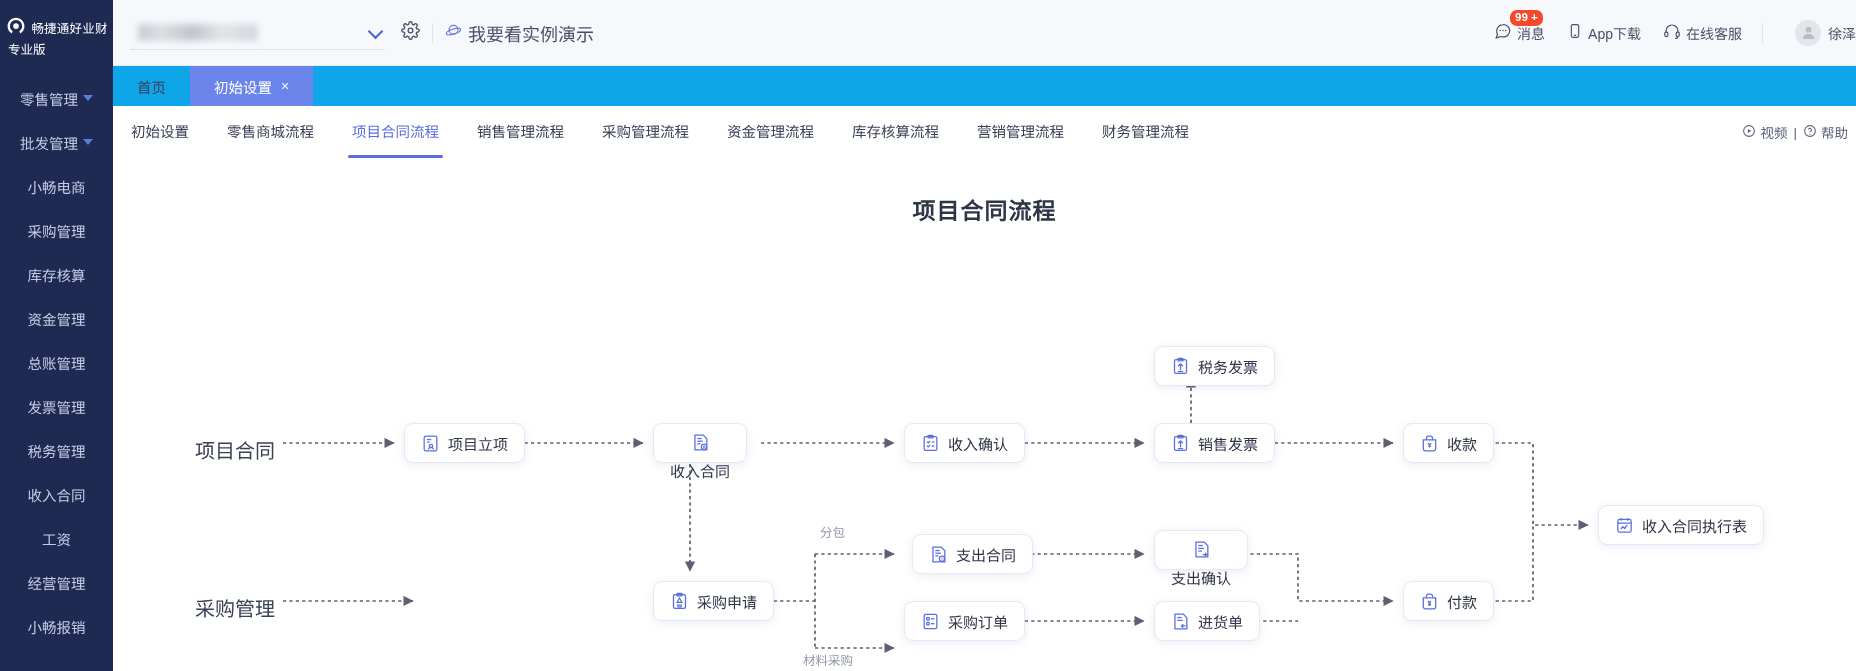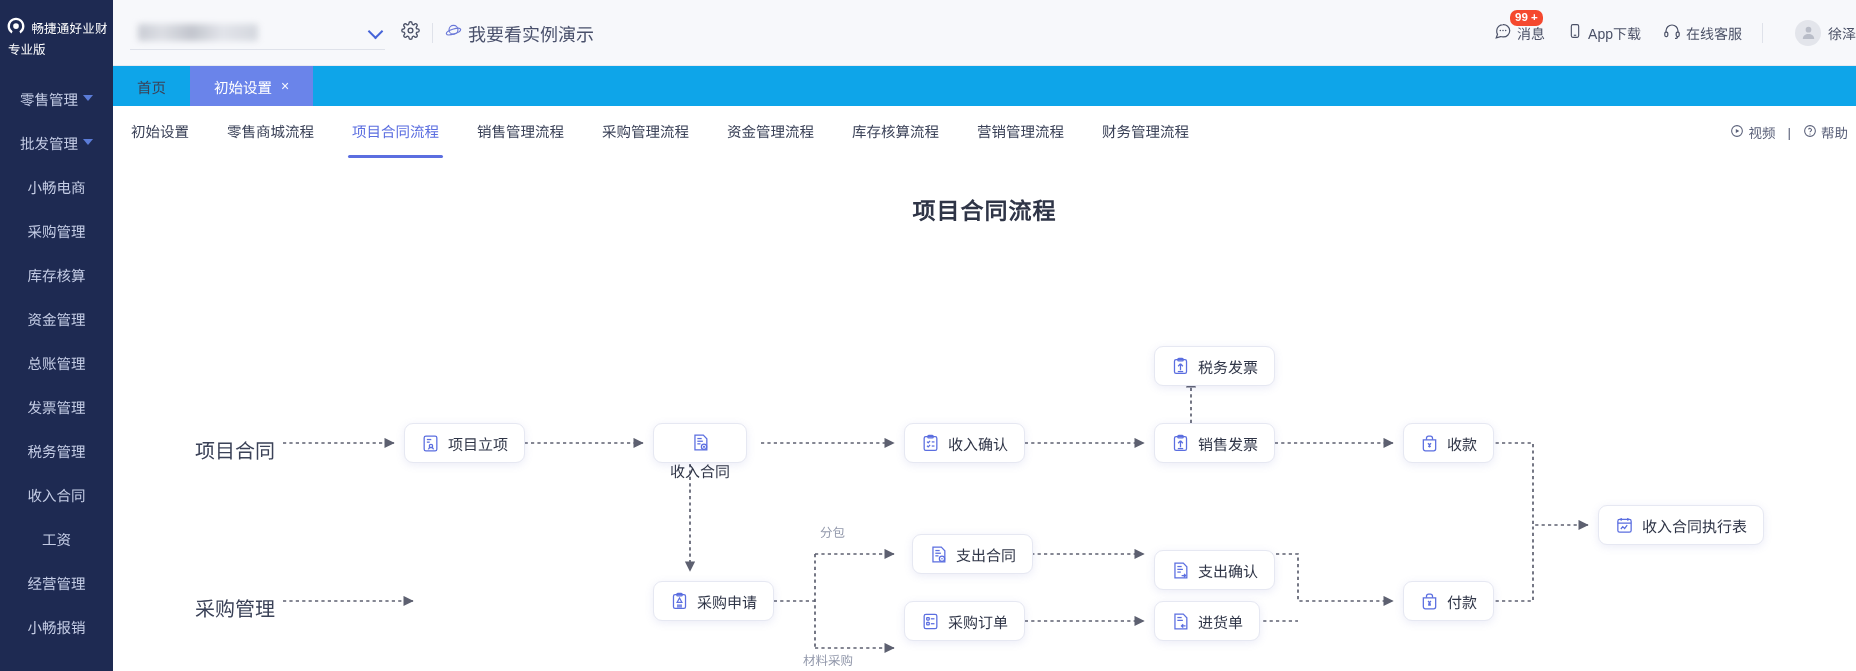--- a/index.html
+++ b/index.html
@@ -126,21 +126,21 @@
     cursor: pointer; height: 51px; line-height: 51px; white-space: nowrap;
     position: relative;
   }
   .stab.active { color: #5b6ee0; }
   .stab.active::after {
     content: ""; position: absolute; left: -4px; right: -4px; bottom: 0;
     height: 2.5px; background: #5b6ee0; border-radius: 2px;
   }
   .subtabs-right {
     margin-left: auto; display: flex; align-items: center;
-    font-size: 13.5px; color: #5a6079; padding-right: 8px; gap: 12px;
+    font-size: 13.5px; color: #5a6079; padding-right: 8px; gap: 6px;
   }
   .srl { display: flex; align-items: center; gap: 4px; cursor: pointer; white-space: nowrap;}
 
   .chart-title {
     text-align: center; font-size: 23px; color: #2f3547;
     margin-top: 34px; letter-spacing: 1px;
   }
 
   
   .flow { position: relative; width: 1743px; height: 430px; }
@@ -494,21 +494,21 @@
           <path d="M5 2.6h10.5L20 7.2v14.2H5z"></path>
             <line x1="8" y1="7" x2="13.5" y2="7"></line>
           <line x1="8" y1="10.4" x2="15" y2="10.4"></line>
             <line x1="8" y1="13.7" x2="12" y2="13.7"></line>
           <circle cx="16.4" cy="17.4" r="3.3"></circle>
             <circle cx="16.4" cy="17.4" r=".9" fill="#5b6ee0" stroke="none"></circle>
         </svg>
         <span>支出合同</span>
       </div>
 
-      <div class="node" style="left:1041px; top:324px;">
+      <div class="node" style="left:1041px; top:304px;flex-direction:column;">
         <svg class="ico" viewBox="0 0 24 24" fill="none" stroke="#5b6ee0" stroke-width="1.6">
           <path d="M5 2.6h10.5L20 7.2v14.2H5z"></path>
             <line x1="8" y1="7" x2="13.5" y2="7"></line>
           <line x1="8" y1="10.6" x2="15" y2="10.6"></line>
             <line x1="8" y1="14" x2="12.4" y2="14"></line>
           <path d="M13.4 18.4h5.2M16.4 16.2l2.2 2.2-2.2 2.2"></path>
         </svg>
         <span>支出确认</span>
       </div>
 

